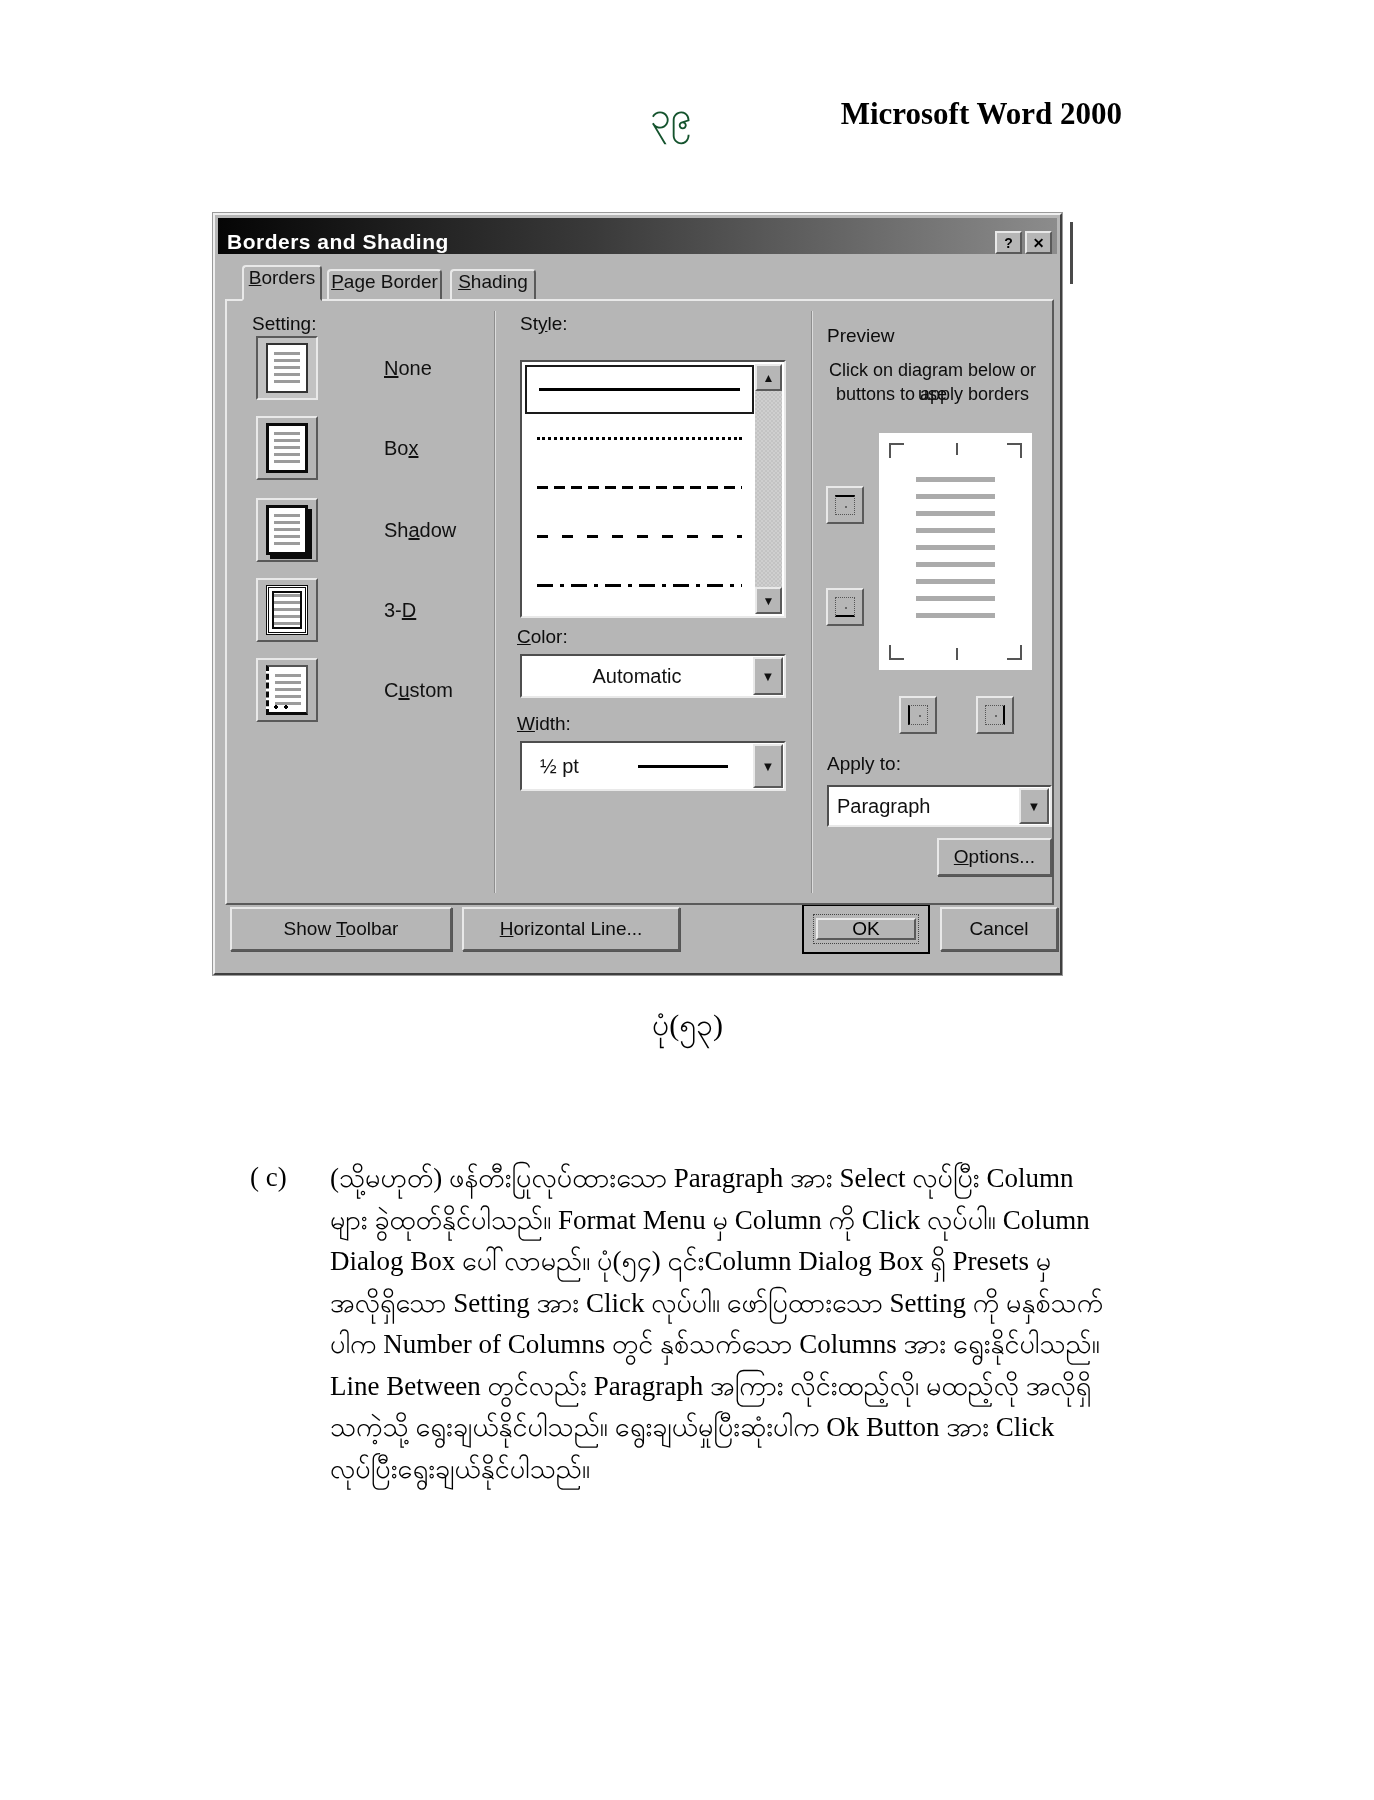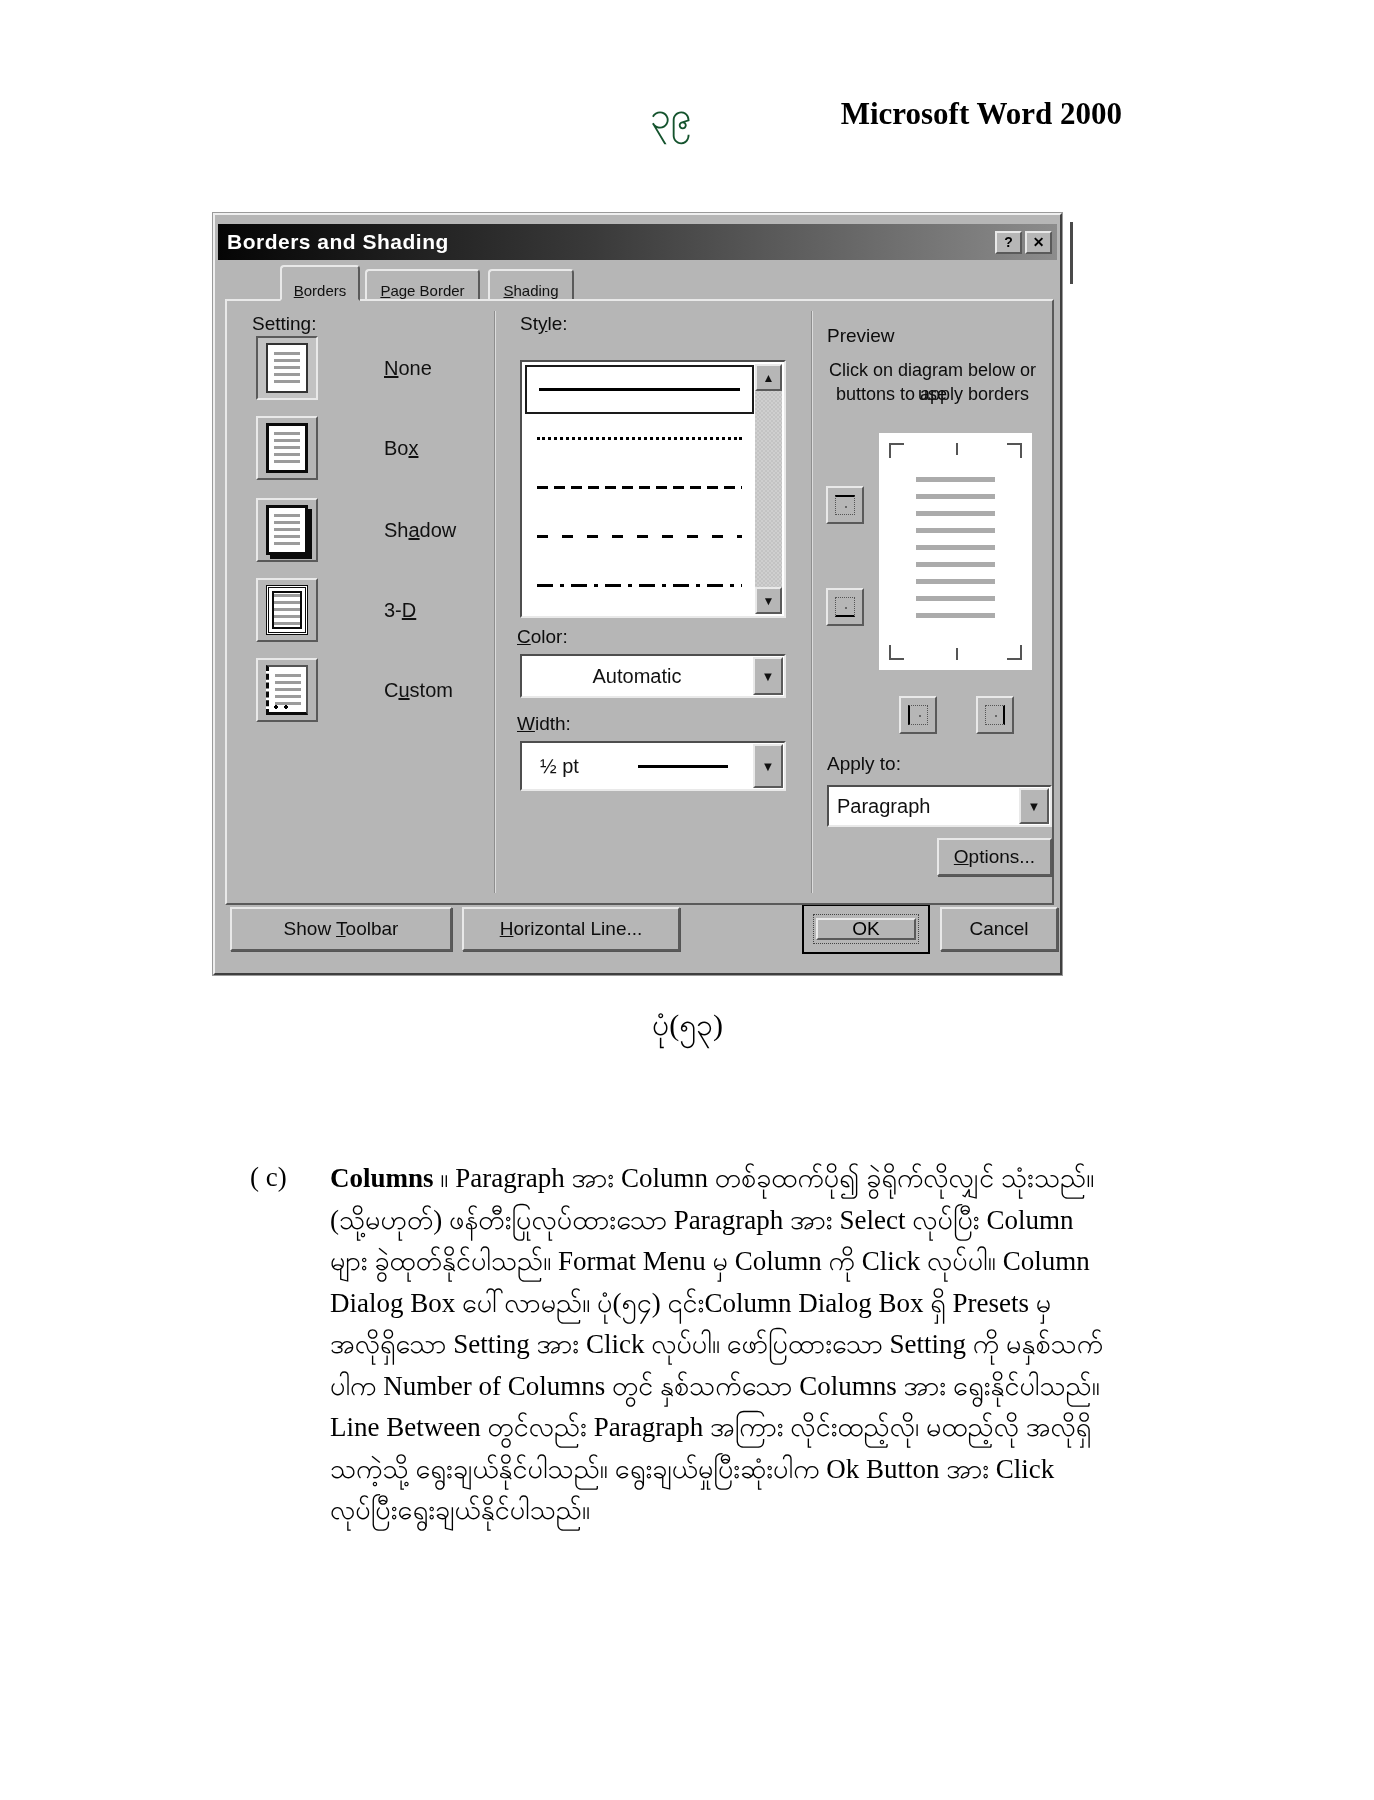--- a/index.html
+++ b/index.html
@@ -22,40 +22,40 @@
 
   
   .dialog {
     position:absolute; left:213px; top:213px; width:849px; height:762px;
     background:#b6b6b6;
     border:2px solid; border-color:#efefef #3f3f3f #3f3f3f #efefef;
     box-shadow:0 0 0 1px #9a9a9a;
     font-size:19px;
   }
   .titlebar {
-    position:absolute; left:3px; top:9px; right:3px; height:36px;
+    position:absolute; left:3px; top:3px; right:3px; height:36px;
     background:linear-gradient(90deg,#050505 0%,#3a3a3a 45%,#8c8c8c 100%);
-    color:#fff; display:flex; align-items:center; justify-content:space-between;
+    color:#fff; display:flex; align-items:flex-end; justify-content:space-between;
     padding:0 5px 0 9px;
   }
   .titlebar .title { font-weight:bold; font-size:21px; letter-spacing:0.5px; }
   .tb-btns { display:flex; gap:3px; }
   .tb-btn {
     width:27px; height:23px; background:#b6b6b6; color:#000;
     border:2px solid; border-color:#e9e9e9 #5a5a5a #5a5a5a #e9e9e9;
     display:flex; align-items:center; justify-content:center;
     font-size:14px; font-weight:bold; line-height:1;
   }
 
   
   .tab {
     position:absolute; background:#b6b6b6;
     border:2px solid; border-color:#e9e9e9 #5a5a5a #b6b6b6 #e9e9e9;
     border-radius:4px 4px 0 0;
-    display:flex; align-items:flex-end; justify-content:center; font-size:15px;margin-left:38px;
+    display:flex; align-items:flex-start; justify-content:center; font-size:19px;
   }
   .tab.active { left:27px; top:50px; width:80px; height:36px; z-index:3; }
   .tab.t2 { left:112px; top:54px; width:115px; height:32px; }
   .tab.t3 { left:235px; top:54px; width:86px; height:32px; }
 
   .tabpage {
     position:absolute; left:10px; top:84px; width:829px; height:606px;
     background:#b6b6b6;
     border:2px solid; border-color:#e9e9e9 #5a5a5a #5a5a5a #e9e9e9;
     z-index:2;
@@ -340,21 +340,20 @@
 
 </div>
 
 <div class="artifact-line"></div>
 
 <div class="figure-caption">ပုံ(၅၃)</div>
 
 <div class="body-block">
   <span class="body-marker">( c)</span>
   <div class="body-lines">
-    <div class="body-line"><span class="body-lead">Columns</span><span> ။ Paragraph အား Column တစ်ခုထက်ပို၍ ခွဲရိုက်လိုလျှင် သုံးသည်။</span></div>
     <div class="body-line">(သို့မဟုတ်) ဖန်တီးပြုလုပ်ထားသော Paragraph အား Select လုပ်ပြီး Column</div>
     <div class="body-line">များ ခွဲထုတ်နိုင်ပါသည်။ Format Menu မှ Column ကို Click လုပ်ပါ။ Column</div>
     <div class="body-line">Dialog Box ပေါ်လာမည်။ ပုံ(၅၄) ၎င်းColumn Dialog Box ရှိ Presets မှ</div>
     <div class="body-line">အလိုရှိသော Setting အား Click လုပ်ပါ။ ဖော်ပြထားသော Setting ကို မနှစ်သက်</div>
     <div class="body-line">ပါက Number of Columns တွင် နှစ်သက်သော Columns အား ရွေးနိုင်ပါသည်။</div>
     <div class="body-line">Line Between တွင်လည်း Paragraph အကြား လိုင်းထည့်လို၊ မထည့်လို အလိုရှိ</div>
     <div class="body-line">သကဲ့သို့ ရွေးချယ်နိုင်ပါသည်။ ရွေးချယ်မှုပြီးဆုံးပါက Ok Button အား Click</div>
     <div class="body-line">လုပ်ပြီးရွေးချယ်နိုင်ပါသည်။</div>
   </div>
 </div>

